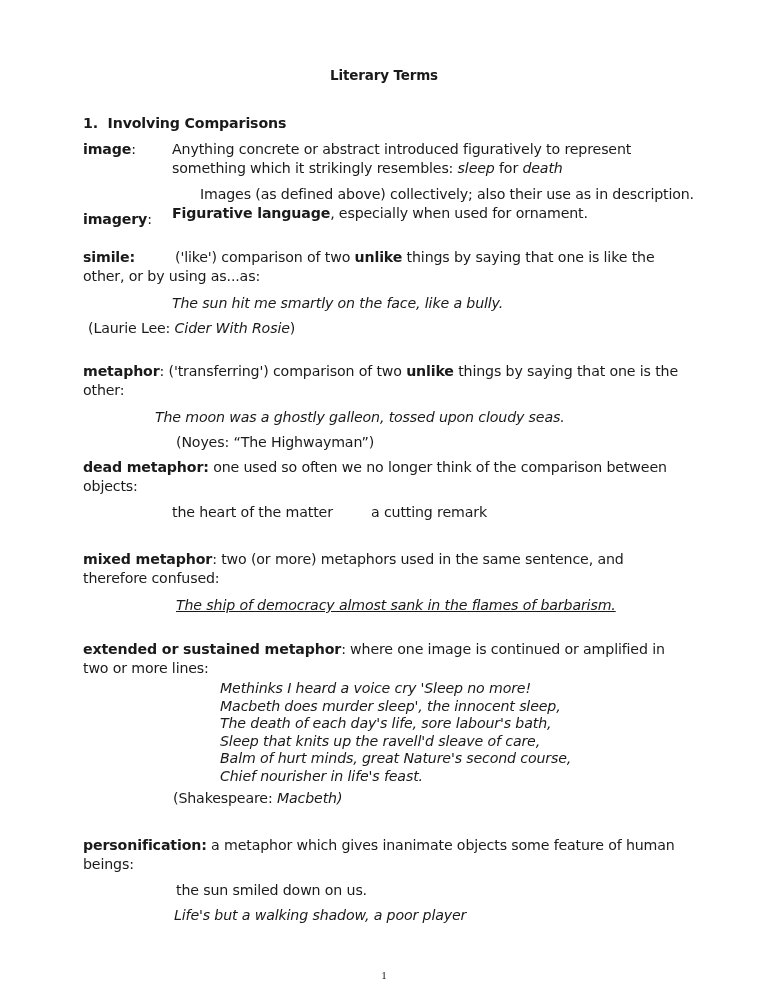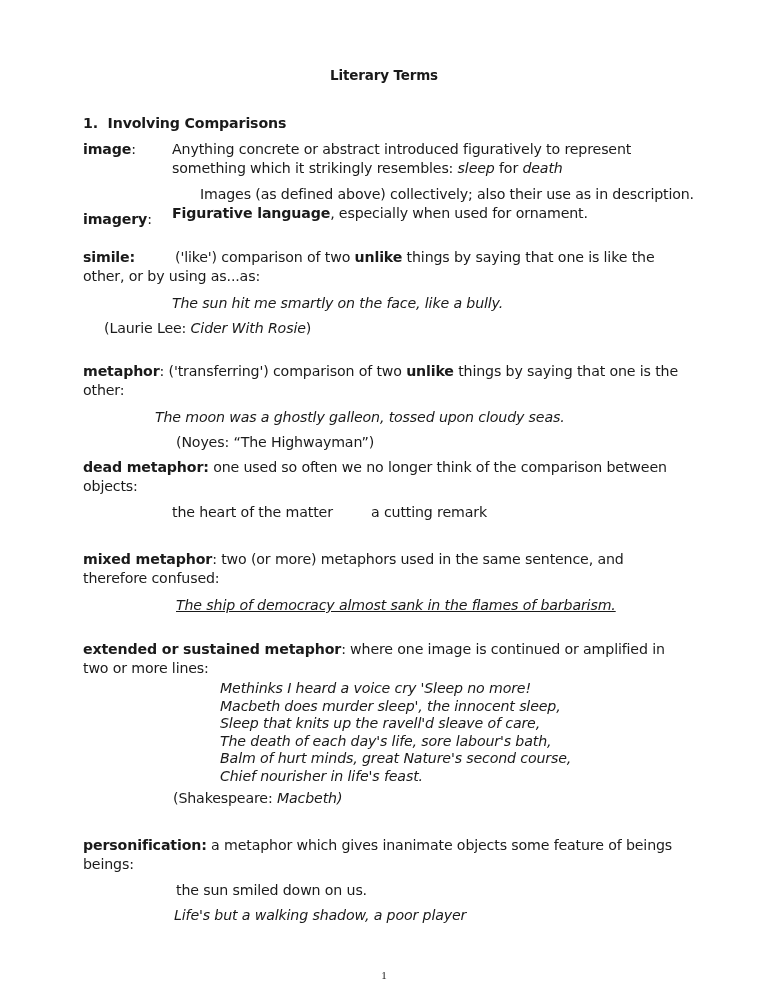--- a/index.html
+++ b/index.html
@@ -28,48 +28,48 @@
 <div class="abs" style="left:172px;top:159px;"><span>something which it strikingly resembles: </span><i>sleep</i><span> for </span><i>death</i></div>
 
 <div class="abs" style="left:83px;top:185px;margin-top:25px;"><b>imagery</b><span>:</span></div>
 <div class="abs" style="left:172px;top:185px;margin-left:28px;">Images (as defined above) collectively; also their use as in description.</div>
 <div class="abs" style="left:172px;top:204px;"><b>Figurative language</b><span>, especially when used for ornament.</span></div>
 
 <div class="abs" style="left:83px;top:248px;"><b>simile:</b></div>
 <div class="abs" style="left:175px;top:248px;"><span>('like')  comparison of two </span><b>unlike</b><span> things by saying that one is like the</span></div>
 <div class="abs" style="left:83px;top:267px;">other, or by using as...as:</div>
 <div class="abs i" style="left:172px;top:294px;">The sun hit me smartly on the face, like a bully.</div>
-<div class="abs" style="left:104px;top:319px;text-align:right;"><span>(Laurie Lee: </span><i>Cider With Rosie</i><span>)</span></div>
+<div class="abs" style="left:88px;top:319px;text-align:right;"><span>(Laurie Lee: </span><i>Cider With Rosie</i><span>)</span></div>
 
 <div class="abs" style="left:83px;top:362px;"><b>metaphor</b><span>:</span><span>  ('transferring')  comparison of two </span><b>unlike</b><span> things by saying that one is the</span></div>
 <div class="abs" style="left:83px;top:381px;">other:</div>
 <div class="abs i" style="left:155px;top:408px;">The moon was a ghostly galleon, tossed upon cloudy seas.</div>
 <div class="abs" style="left:176px;top:433px;">(Noyes: “The Highwayman”)</div>
 
 <div class="abs" style="left:83px;top:458px;"><b>dead metaphor:</b><span> one used so often we no longer think of the comparison between</span></div>
 <div class="abs" style="left:83px;top:477px;">objects:</div>
 <div class="abs" style="left:172px;top:503px;">the heart of the matter</div>
 <div class="abs" style="left:371px;top:503px;">a cutting remark</div>
 
 <div class="abs" style="left:83px;top:550px;"><b>mixed metaphor</b><span>: two (or more) metaphors used in the same sentence, and</span></div>
 <div class="abs" style="left:83px;top:569px;">therefore confused:</div>
 <div class="abs i" style="left:176px;top:596px;text-decoration:underline;">The ship of democracy almost sank in the flames of barbarism.</div>
 
 <div class="abs" style="left:83px;top:640px;"><b>extended or sustained metaphor</b><span>:  where one image is continued or amplified in</span></div>
 <div class="abs" style="left:83px;top:659px;">two or more lines:</div>
 <div class="abs i" style="left:220px;top:680px;line-height:17.6px;">
   <div>Methinks I heard a voice cry 'Sleep no more!</div>
   <div>Macbeth does murder sleep', the innocent sleep,</div>
+  <div>The death of each day's life, sore labour's bath,</div>
   <div>Sleep that knits up the ravell'd sleave of care,</div>
-  <div>The death of each day's life, sore labour's bath,</div>
   <div>Balm of hurt minds, great Nature's second course,</div>
   <div>Chief nourisher in life's feast.</div>
 </div>
 <div class="abs" style="left:173px;top:789px;"><span>(Shakespeare: </span><i>Macbeth)</i></div>
 
-<div class="abs" style="left:83px;top:836px;"><b>personification:</b><span>  a metaphor which gives inanimate objects some feature of beings</span></div>
+<div class="abs" style="left:83px;top:836px;"><b>personification:</b><span>  a metaphor which gives inanimate objects some feature of human</span></div>
 <div class="abs" style="left:83px;top:855px;">beings:</div>
 <div class="abs" style="left:176px;top:881px;">the sun smiled down on us.</div>
 <div class="abs i" style="left:174px;top:906px;line-height:18px;text-align:center;width:275px;">
   <div>Life's but a walking shadow, a poor player</div>
 </div>
 
 <div class="abs pagenum">1</div>
 
 </body></html>

